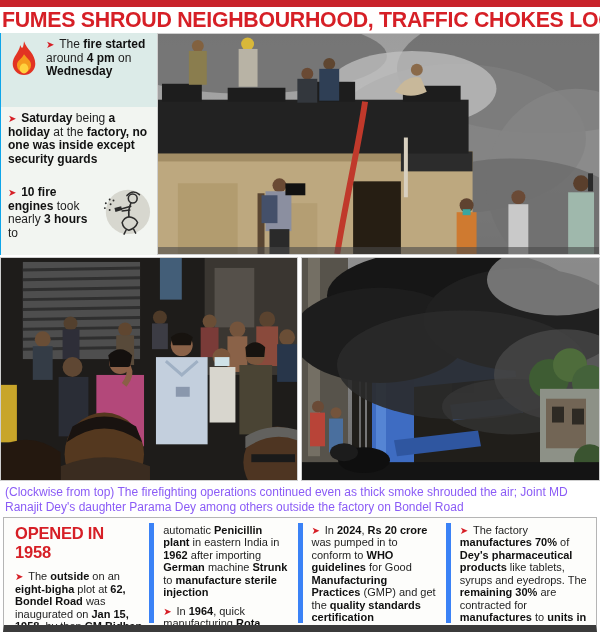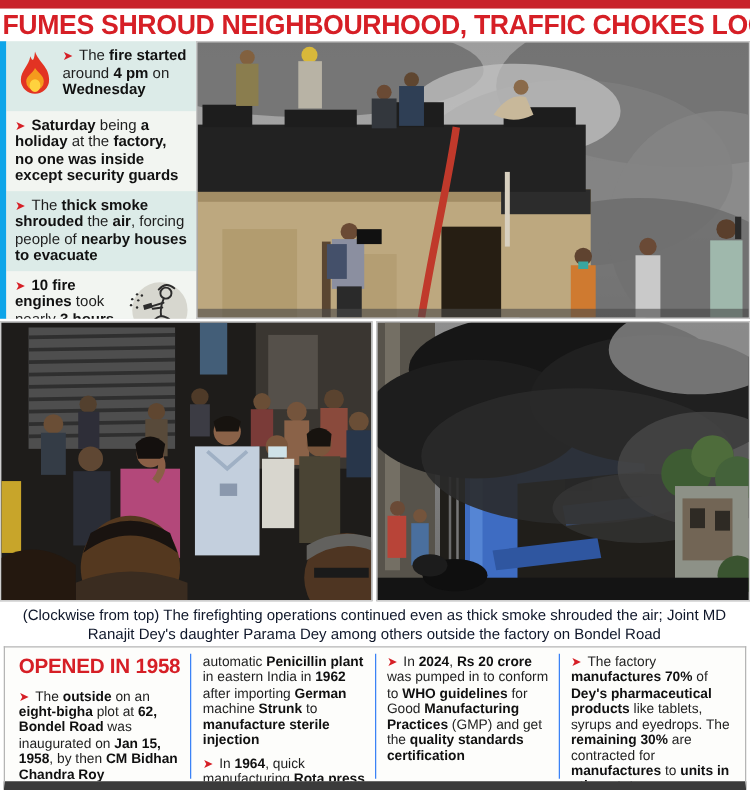--- a/index.html
+++ b/index.html
@@ -11,52 +11,52 @@
   
   .topbar { height:7px; background:#c8222a; }
   .headline-band { height:26px; display:flex; align-items:center; background:#fff; overflow:hidden; }
   .headline-band h1 {
     font-size:22px; font-weight:bold; color:#d61f26; white-space:nowrap;
     transform:scaleX(.97); transform-origin:left center; letter-spacing:-0.3px; padding-left:2px;
   }
   
   .content-row { display:flex; height:222px; }
   .fact-sidebar {
-    width:157px; flex:none; border-left:5px solid #0ea5e9; overflow:hidden;
+    width:157px; flex:none; border-left:1px solid #0ea5e9; overflow:hidden;
     display:flex; flex-direction:column; background:#e8f0ee;
   }
   .sb-item { padding:5px 6px 5px 7px; font-size:12px; line-height:1.13; color:#1e1e1e; display:flex; align-items:flex-start; flex:1; }
   .sb-item.shade-teal { background:#dcebe8; }
   .sb-item.shade-light { background:#f2f5f1;justify-content:flex-end; }
   .sb-item b { color:#111; }
   .arrow { color:#d61f26; font-size:10px; margin-right:2px; }
   .sb-text { flex:1; }
   .sb-icon-left { flex:none; width:38px; padding-top:2px; }
   .sb-icon-right { flex:none; width:50px; margin-left:2px; }
   
   .photo { position:relative; border:1px solid #cfcfcf; background:#888; overflow:hidden; }
   .photo svg { display:block; width:100%; height:100%; }
   .photo-top { flex:1; }
   .photos-row { display:flex; height:224px; margin-top:2px; }
   .photo-left { width:298px; flex:none; margin-right:3px; }
   .photo-right { flex:1; }
   
   .caption {
     height:36px; padding:4px 6px 2px 5px; font-size:12px; line-height:1.25;
-    color:#0f172a; background:#fff; overflow:hidden;text-align:center;
+    color:#8b5cf6; background:#fff; overflow:hidden;
   }
   
   .factbox {
     margin:0 3px; height:115px; background:#fdfdfb;
     border:1px solid #b5b5b5; border-bottom:7px solid #3b3b3b;
     padding:5px 2px 2px 2px; overflow:hidden;
   }
   .factbox-cols { display:flex; height:100%; }
   .fb-col { flex:1; padding:1px 7px 0 9px; font-size:11px; line-height:1.13; color:#1e1e1e; }
-  .fb-col + .fb-col { border-left:1px solid #3b82f6; }
+  .fb-col + .fb-col { border-left:5px solid #3b82f6; }
   .fb-title { color:#d61f26; font-size:16.5px; font-weight:bold; letter-spacing:-0.2px; margin-bottom:9px; }
   .fb-item { margin-bottom:6px; }
   .fb-item b { color:#101010; }
 </style>
 </head>
 <body>
 
 <div class="page">
 
   <div class="topbar"></div>
@@ -73,23 +73,20 @@
     <svg width="32" height="40" viewBox="0 0 34 42">
       <path d="M17 1 C20 10 29 14 29 25 a12 12 0 0 1 -24 0 C5 17 12 13 13 5 C14.5 9 16 10.5 17 1z" fill="#e23323"></path>
       <path d="M17 15 c3.5 5 7.5 6.5 7.5 11.5 a7.5 7.5 0 0 1 -15 0 c0 -5 5.5 -6.5 7.5 -11.5z" fill="#f59a1d"></path>
       <ellipse cx="17" cy="30" rx="4.6" ry="5.4" fill="#ffd23e"></ellipse>
     </svg>
   </span>
           <div class="sb-text"><span class="arrow">➤ </span>The <b>fire started</b> around <b>4 pm</b> on <b>Wednesday</b></div>
         </div>
         <div class="sb-item shade-light">
           <div class="sb-text"><span class="arrow">➤ </span><b>Saturday</b> being <b>a holiday</b> at the <b>factory, no one was inside except security guards</b></div>
-        </div>
-        <div class="sb-item shade-teal">
-          <div class="sb-text"><span class="arrow">➤ </span>The <b>thick smoke shrouded</b> the <b>air</b>, forcing people of <b>nearby houses to evacuate</b></div>
         </div>
         <div class="sb-item shade-light">
           <div class="sb-text"><span class="arrow">➤ </span><b>10 fire engines</b> took nearly <b>3 hours</b> to </div>
           <span class="sb-icon-right">
     <svg width="50" height="50" viewBox="0 0 52 52">
       <circle cx="28" cy="27" r="23" fill="#d7d7cf"></circle>
       <g stroke="#2c2c2c" stroke-width="1.6" fill="none" stroke-linecap="round">
         <circle cx="33" cy="13" r="4.6"></circle>
         <path d="M27 10 q6 -7 13 -1"></path>
         <path d="M31 18 q-3 7 -2 14"></path>

